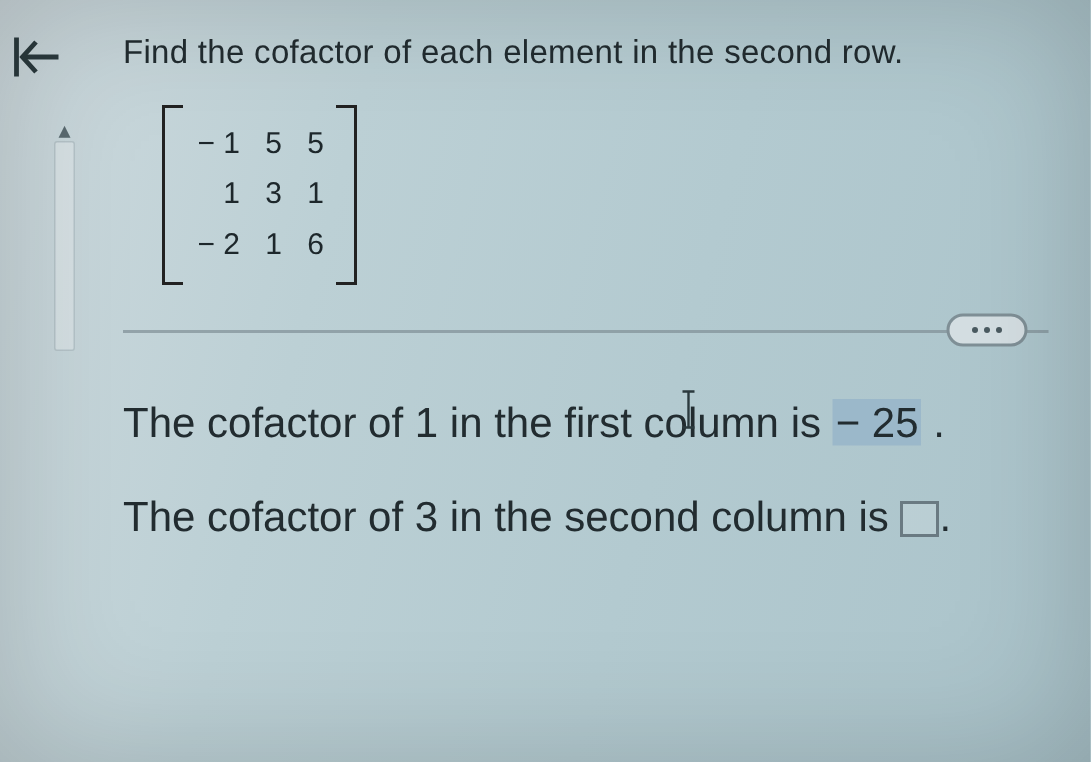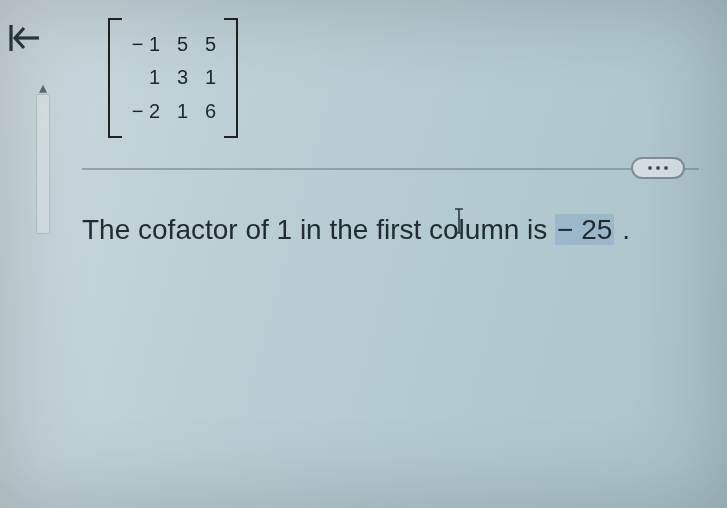--- a/index.html
+++ b/index.html
@@ -150,20 +150,21 @@
         <line x1="30" y1="15" x2="6" y2="15"></line>
         <polyline points="15,5 6,15 15,25"></polyline>
       </svg>
     </div>
     <div class="scroll-up">▴</div>
     <div class="scroll-track"></div>
   </div>
 
   <div class="content">
 
+    <div class="question">Find the cofactor of each element in the second row.</div>
 
     <div class="matrix-wrap">
       <div class="bracket left"></div>
       <div class="bracket right"></div>
       <div class="matrix">
         <span>− 1</span>
         <span>5</span>
         <span>5</span>
         <span>1</span>
         <span>3</span>
@@ -184,17 +185,20 @@
     </div>
 
     <div class="statement">
       <span>The cofactor of 1 in the first </span><span class="cursor-word"><span>column</span><span class="text-cursor">
             <svg width="12" height="26" viewBox="0 0 12 26">
               <path d="M2 1 H10 M6 1 V25 M2 25 H10" stroke="#2b3a3e" stroke-width="1.6" fill="none"></path>
             </svg>
           </span></span><span> is </span><span class="hl">− 25</span><span> .</span>
     </div>
 
+    <div class="statement">
+      <span>The cofactor of 3 in the second column is </span><span class="answer-box"></span><span>.</span>
+    </div>
 
   </div>
 
   <div class="vignette"></div>
 </div>
 
 </body></html>

